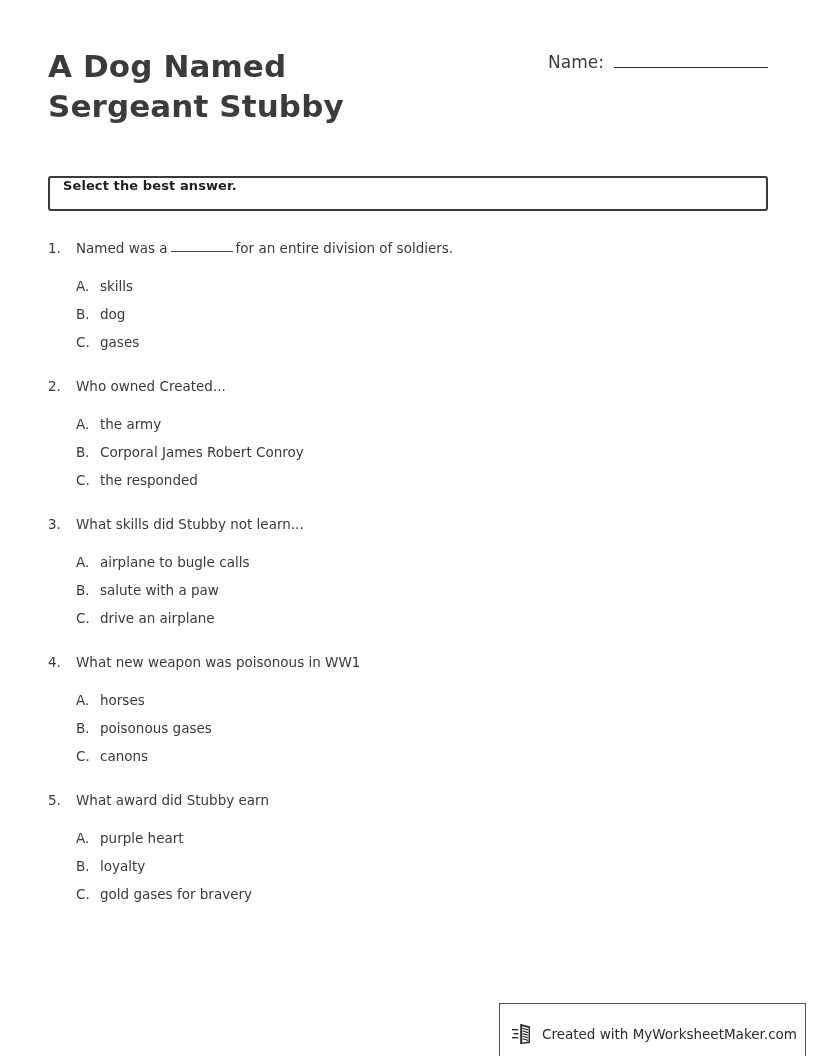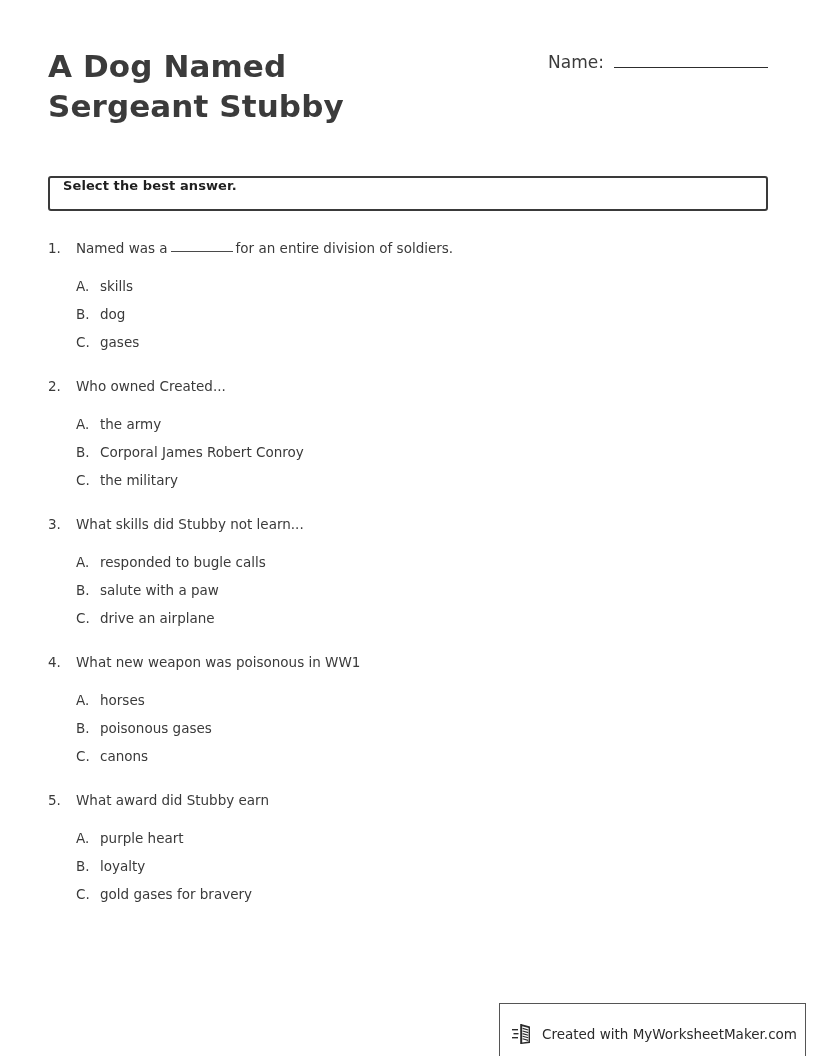--- a/index.html
+++ b/index.html
@@ -218,33 +218,33 @@
           <div class="option-row">
             <span class="opt-letter">A.</span>
             <span class="opt-text">the army</span>
           </div>
           <div class="option-row">
             <span class="opt-letter">B.</span>
             <span class="opt-text">Corporal James Robert Conroy</span>
           </div>
           <div class="option-row">
             <span class="opt-letter">C.</span>
-            <span class="opt-text">the military</span>
+            <span class="opt-text">the responded</span>
           </div>
         </div>
       </div>
       <div class="question-block">
         <div class="question-line">
           <span class="q-number">3.</span>
           <span class="q-text"><span>What skills did Stubby not learn...</span></span>
         </div>
         <div class="options">
           <div class="option-row">
             <span class="opt-letter">A.</span>
-            <span class="opt-text">responded to bugle calls</span>
+            <span class="opt-text">airplane to bugle calls</span>
           </div>
           <div class="option-row">
             <span class="opt-letter">B.</span>
             <span class="opt-text">salute with a paw</span>
           </div>
           <div class="option-row">
             <span class="opt-letter">C.</span>
             <span class="opt-text">drive an airplane</span>
           </div>
         </div>

